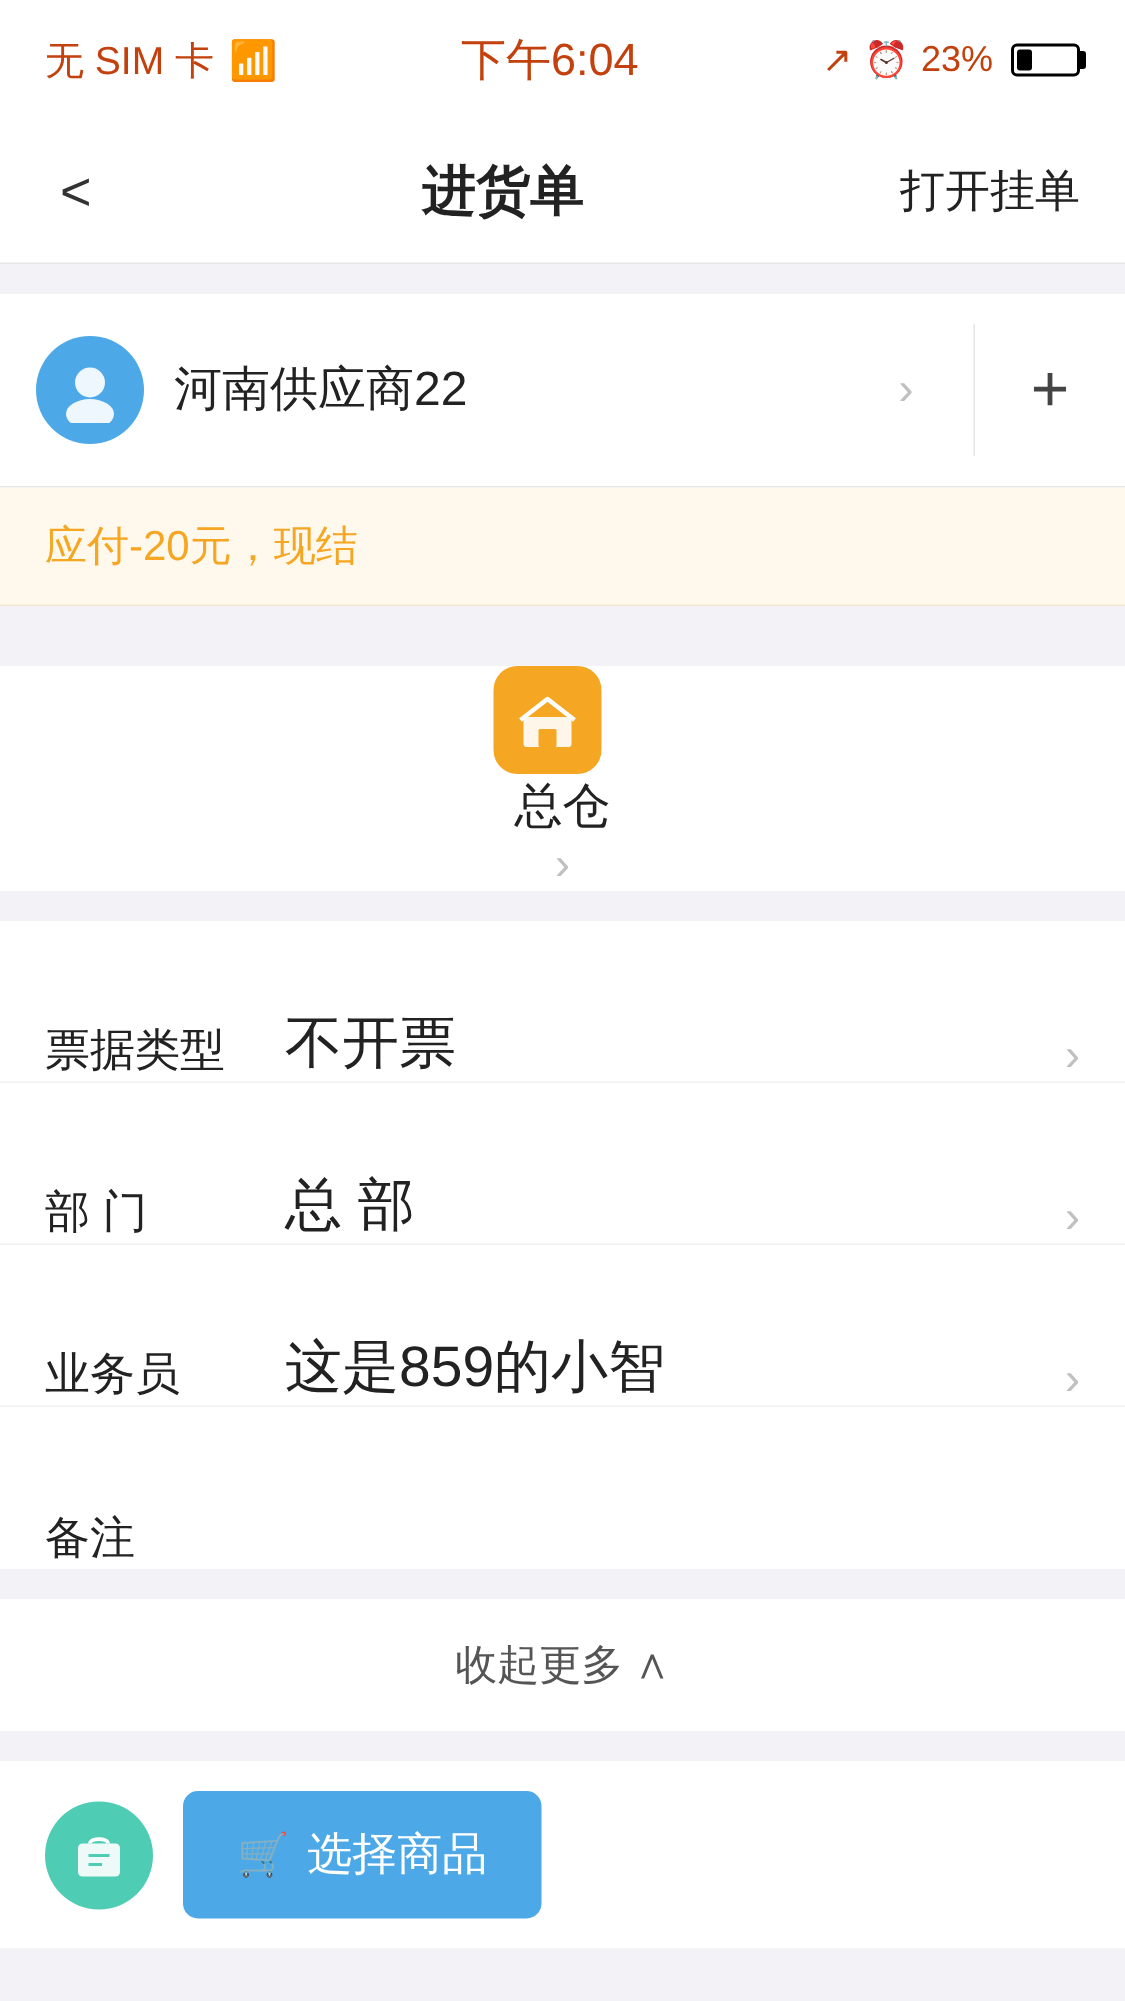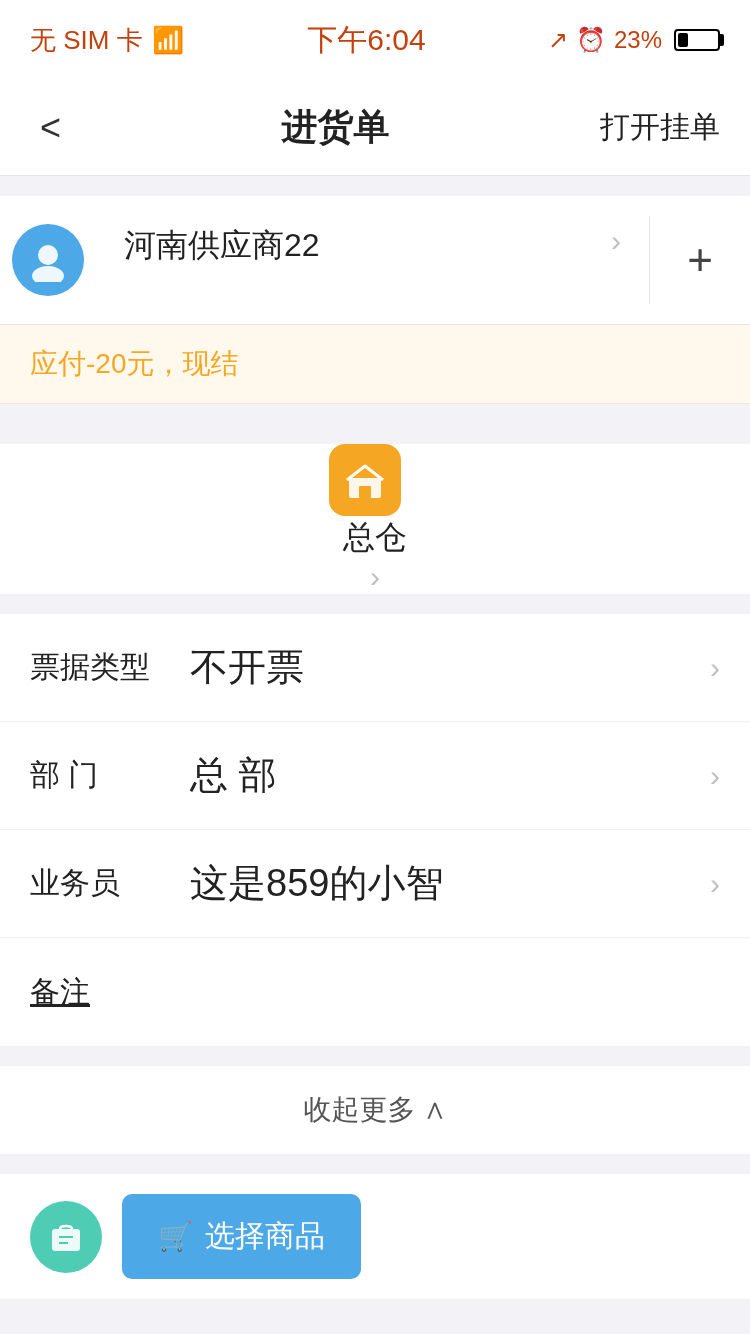--- a/index.html
+++ b/index.html
@@ -96,25 +96,24 @@
     
     .supplier-section {
       background: #fff;
       display: flex;
       align-items: stretch;
       border-bottom: 1px solid #e5e5e5;
     }
     .supplier-main {
       flex: 1;
       display: flex;
-      align-items: flex-start;
-      padding: 28px 12px;
+      align-items: center;
+      padding: 28px 24px;
       cursor: pointer;
       min-height: 110px;
-      gap: 20px;
     }
     .supplier-avatar {
       width: 72px;
       height: 72px;
       border-radius: 50%;
       background: #4da8e8;
       display: flex;
       align-items: center;
       justify-content: center;
       margin-right: 20px;
@@ -194,27 +193,27 @@
       font-size: 30px;
     }
 
     
     .field-section {
       background: #fff;
       margin-top: 20px;
     }
     .field-row {
       display: flex;
-      align-items: center;
+      align-items: flex-end;
       padding: 0 30px;
       min-height: 108px;
       border-bottom: 1px solid #f0f0f0;
       cursor: pointer;
     }
-    .field-row:last-child { border-bottom: none; text-decoration: underline; }
+    .field-row:last-child { border-bottom: none; }
     .field-label {
       font-size: 30px;
       color: #222;
       width: 140px;
       flex-shrink: 0;
     }
     .field-value {
       flex: 1;
       font-size: 38px;
       color: #222;

